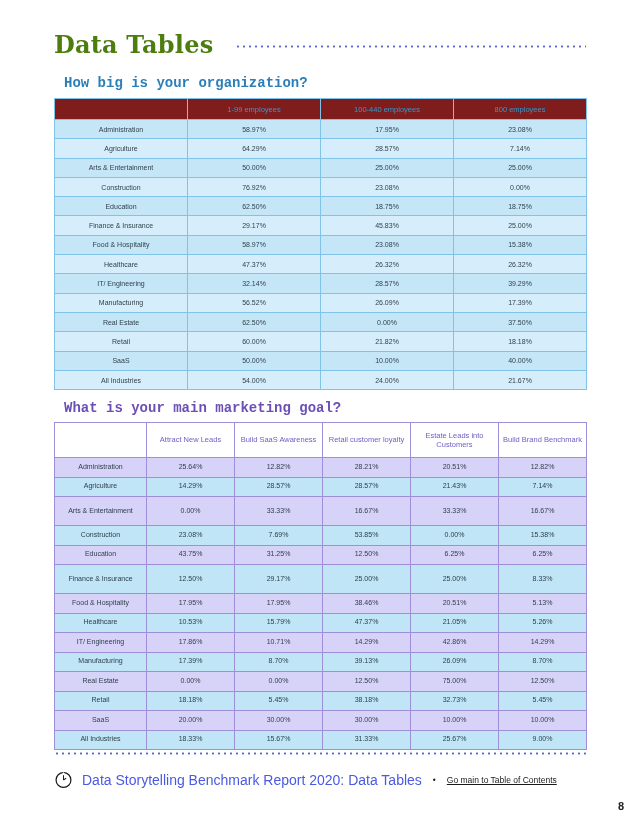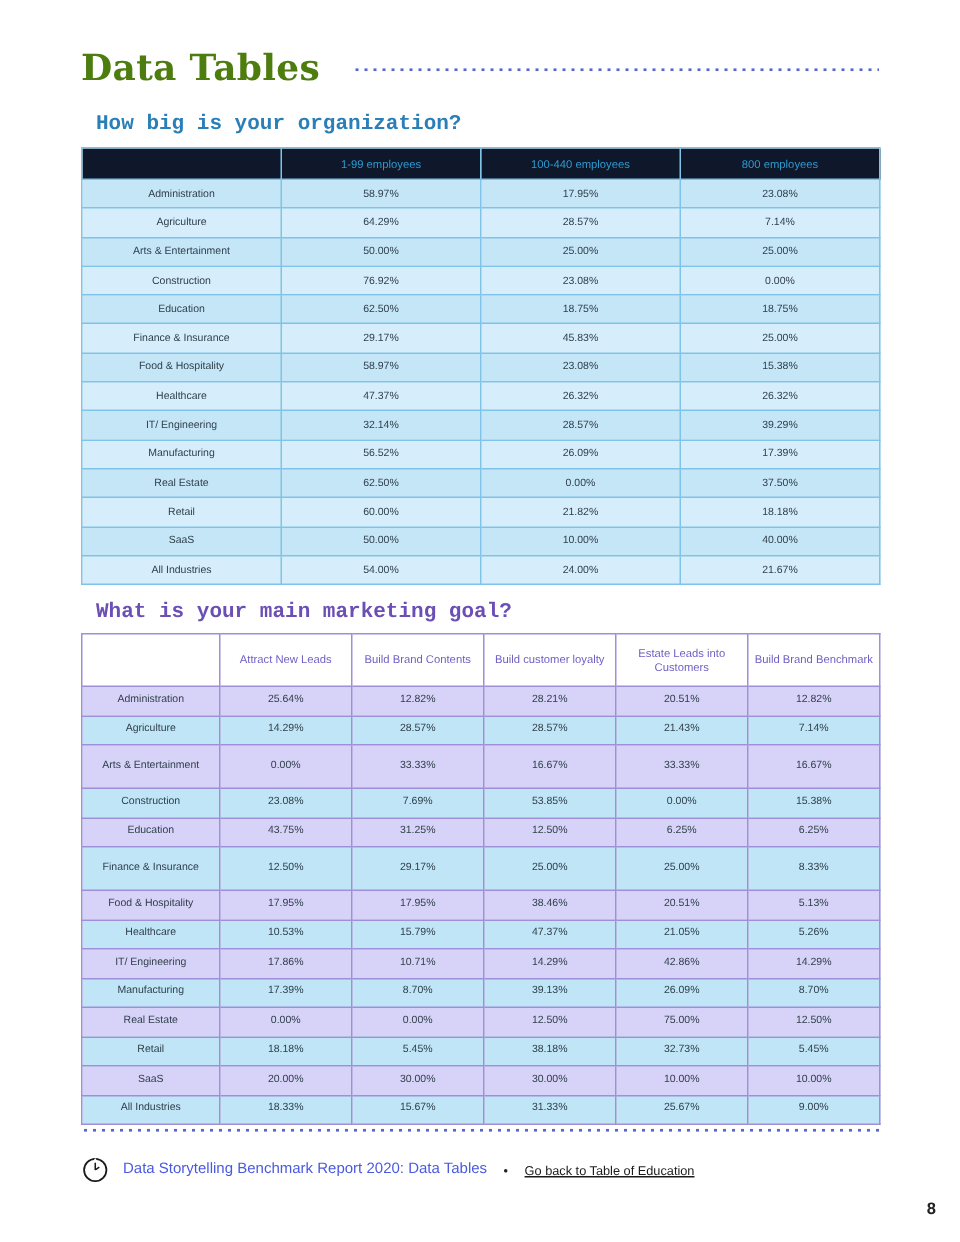--- a/index.html
+++ b/index.html
@@ -77,21 +77,21 @@
     vertical-align: middle;
     font-weight: normal;
     padding: 0 2px;
   }
 
   
   #table-org { top: 98px; }
   #table-org col.c0 { width: 133px; }
   #table-org col.cx { width: 133px; }
   #table-org th {
-    background: #0f172a;
+    background: #7f1d1d;
     border: 1.2px solid #7fc4e8;
     height: 20px;
     font-size: 7.5px;
     color: #2e9ad0;
   }
   #table-org th.blank { border-color: #7fc4e8; }
   #table-org td {
     border: 1.2px solid #7fc4e8;
     height: 18.3px;
     font-size: 7px;
@@ -137,21 +137,21 @@
   .footer {
     position: absolute;
     left: 54px;
     top: 770px;
     display: flex;
     align-items: center;
     gap: 9px;
   }
   .footer-logo { width: 19px; height: 19px; display: block; }
   .footer-text {
-    font-size: 10px;
+    font-size: 14px;
     color: #4a5ae0;
     white-space: nowrap;
   }
   .footer-sep {
     font-size: 8.5px;
     color: #222;
     margin: 0 2px;
   }
   .footer-link {
     font-size: 8.5px;
@@ -291,22 +291,22 @@
         <col class="cx">
         <col class="cx">
         <col class="cx">
         <col class="cx">
         <col class="cx">
     </colgroup>
     <thead>
       <tr>
         <th></th>
         <th>Attract New Leads</th>
-        <th>Build Brand Contents</th>
-        <th>Build customer loyalty</th>
+        <th>Build SaaS Awareness</th>
+        <th>Retail customer loyalty</th>
         <th>Estate Leads into Customers</th>
         <th>Build Brand Benchmark</th>
       </tr>
     </thead>
     <tbody>
       <tr class="tone-purple">
         <td>Administration</td>
         <td>25.64%</td>
         <td>12.82%</td>
         <td>28.21%</td>
@@ -426,18 +426,18 @@
     <span>
       <svg class="footer-logo" viewBox="0 0 24 24" aria-hidden="true">
         <circle cx="12" cy="12.6" r="9.4" fill="none" stroke="#1a1a1a" stroke-width="1.5"></circle>
         <path d="M12 2.6 L9.6 6.2 L14.4 6.2 Z" fill="#ffffff" stroke="none"></path>
         <line x1="12" y1="12.6" x2="12" y2="6.6" stroke="#1a1a1a" stroke-width="1.3"></line>
         <line x1="12" y1="12.6" x2="15.4" y2="10.2" stroke="#1a1a1a" stroke-width="1.3"></line>
       </svg>
     </span>
     <span class="footer-text">Data Storytelling Benchmark Report 2020: Data Tables</span>
     <span class="footer-sep">•</span>
-    <a class="footer-link" href="#">Go back to Table of Education</a>
+    <a class="footer-link" href="#">Go main to Table of Contents</a>
   </div>
 
   <div class="page-number">8</div>
 
 </div>
 
 </body></html>

